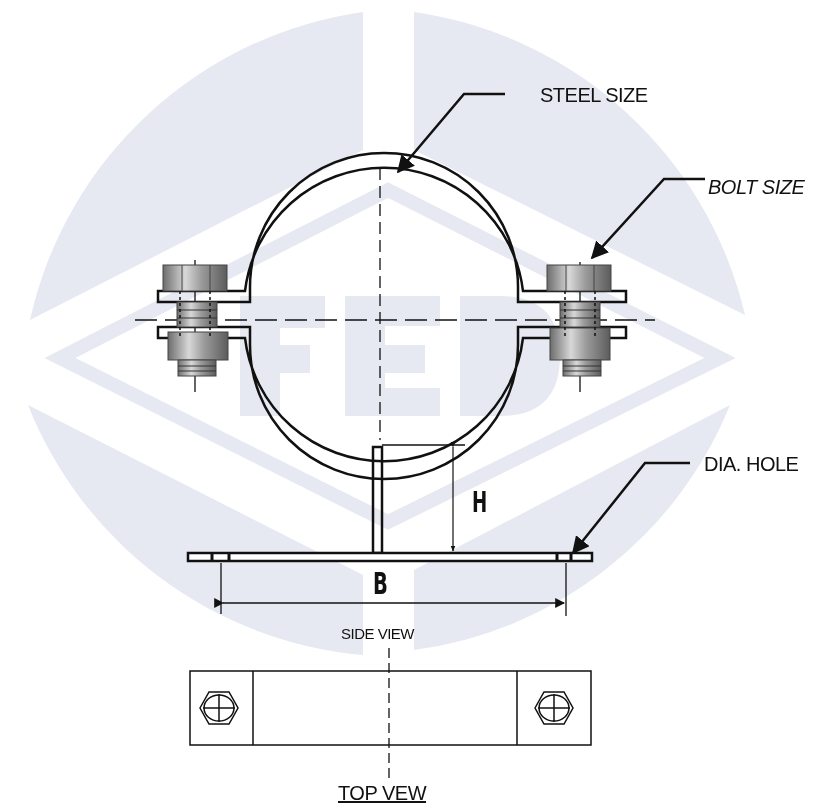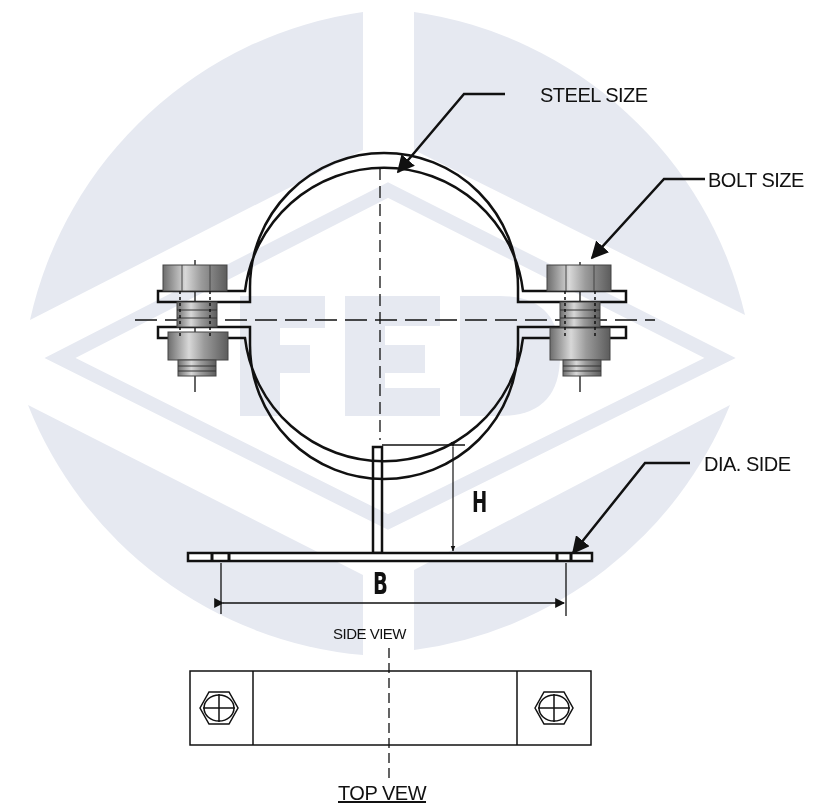--- a/index.html
+++ b/index.html
@@ -136,18 +136,18 @@
     <g>
       <polygon points="535,708 544,692 564,692 573,708 564,724 544,724"></polygon>
       <ellipse cx="554" cy="708" rx="15" ry="13"></ellipse>
       <line x1="538" y1="708" x2="570" y2="708"></line>
       <line x1="554" y1="694" x2="554" y2="722"></line>
     </g>
   </g>
 </svg>
 
 <div class="label lbl-big" style="left:508px; top:84px;margin-left:32px;">STEEL  SIZE</div>
-<div class="label lbl-big" style="left:708px; top:169px;">BOLT  SIZE</div>
-<div class="label lbl-big" style="left:704px; top:453px;">DIA. SIDE</div>
+<div class="label lbl-big" style="left:708px; top:176px;font-style:italic;">BOLT  SIZE</div>
+<div class="label lbl-big" style="left:704px; top:453px;">DIA. HOLE</div>
 <div class="dim" style="left:472px; top:486px; font-size:28px;">H</div>
 <div class="dim" style="left:373px; top:566px; font-size:30px;">B</div>
-<div class="label lbl-small" style="left:333px; top:625px;">SIDE VIEW</div>
+<div class="label lbl-small" style="left:341px; top:625px;">SIDE VIEW</div>
 <div class="label lbl-big" style="left:338px; top:782px;text-decoration:underline;">TOP  VEW</div>
 
 </body></html>

